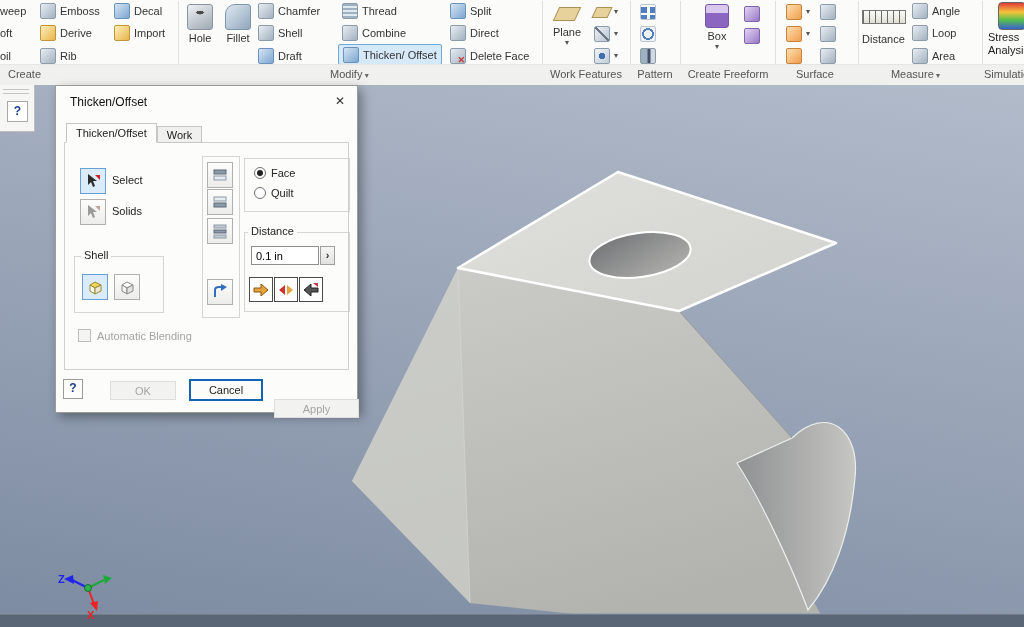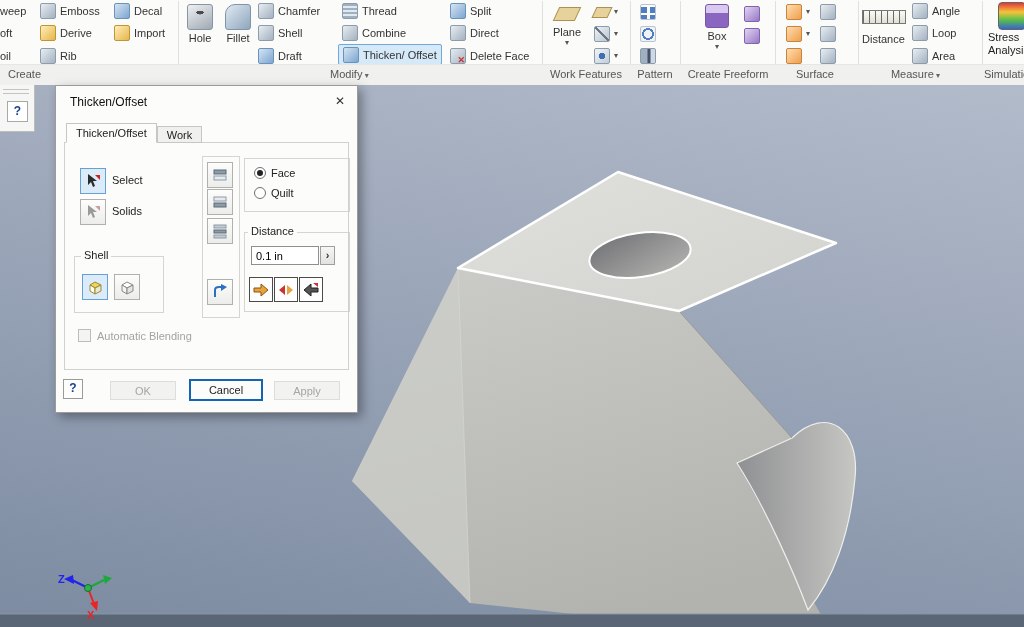--- a/index.html
+++ b/index.html
@@ -462,16 +462,16 @@
     <div class="dir-btn" style="left:243px;top:191px">
       <svg width="18" height="18">
         <polygon points="16,7 9,7 9,3 2,9 9,15 9,11 16,11" fill="#555555" stroke="#222222"></polygon>
         <polygon points="11,2 16,2 16,6" fill="#cc3333"></polygon>
       </svg>
     </div>
 
     <div class="help-btn q-glyph"></div>
     <div class="btn disabled" style="left:54px;top:295px;width:66px;height:19px">OK</div>
     <div class="btn focus-default" style="left:133px;top:293px;width:74px;height:22px">Cancel</div>
-    <div class="btn disabled" style="left:218px;top:295px;width:66px;height:19px">Apply</div>
+    <div class="btn disabled" style="left:218px;top:313px;width:85px;height:19px">Apply</div>
   </div>
 
 </div>
 
 </body></html>

